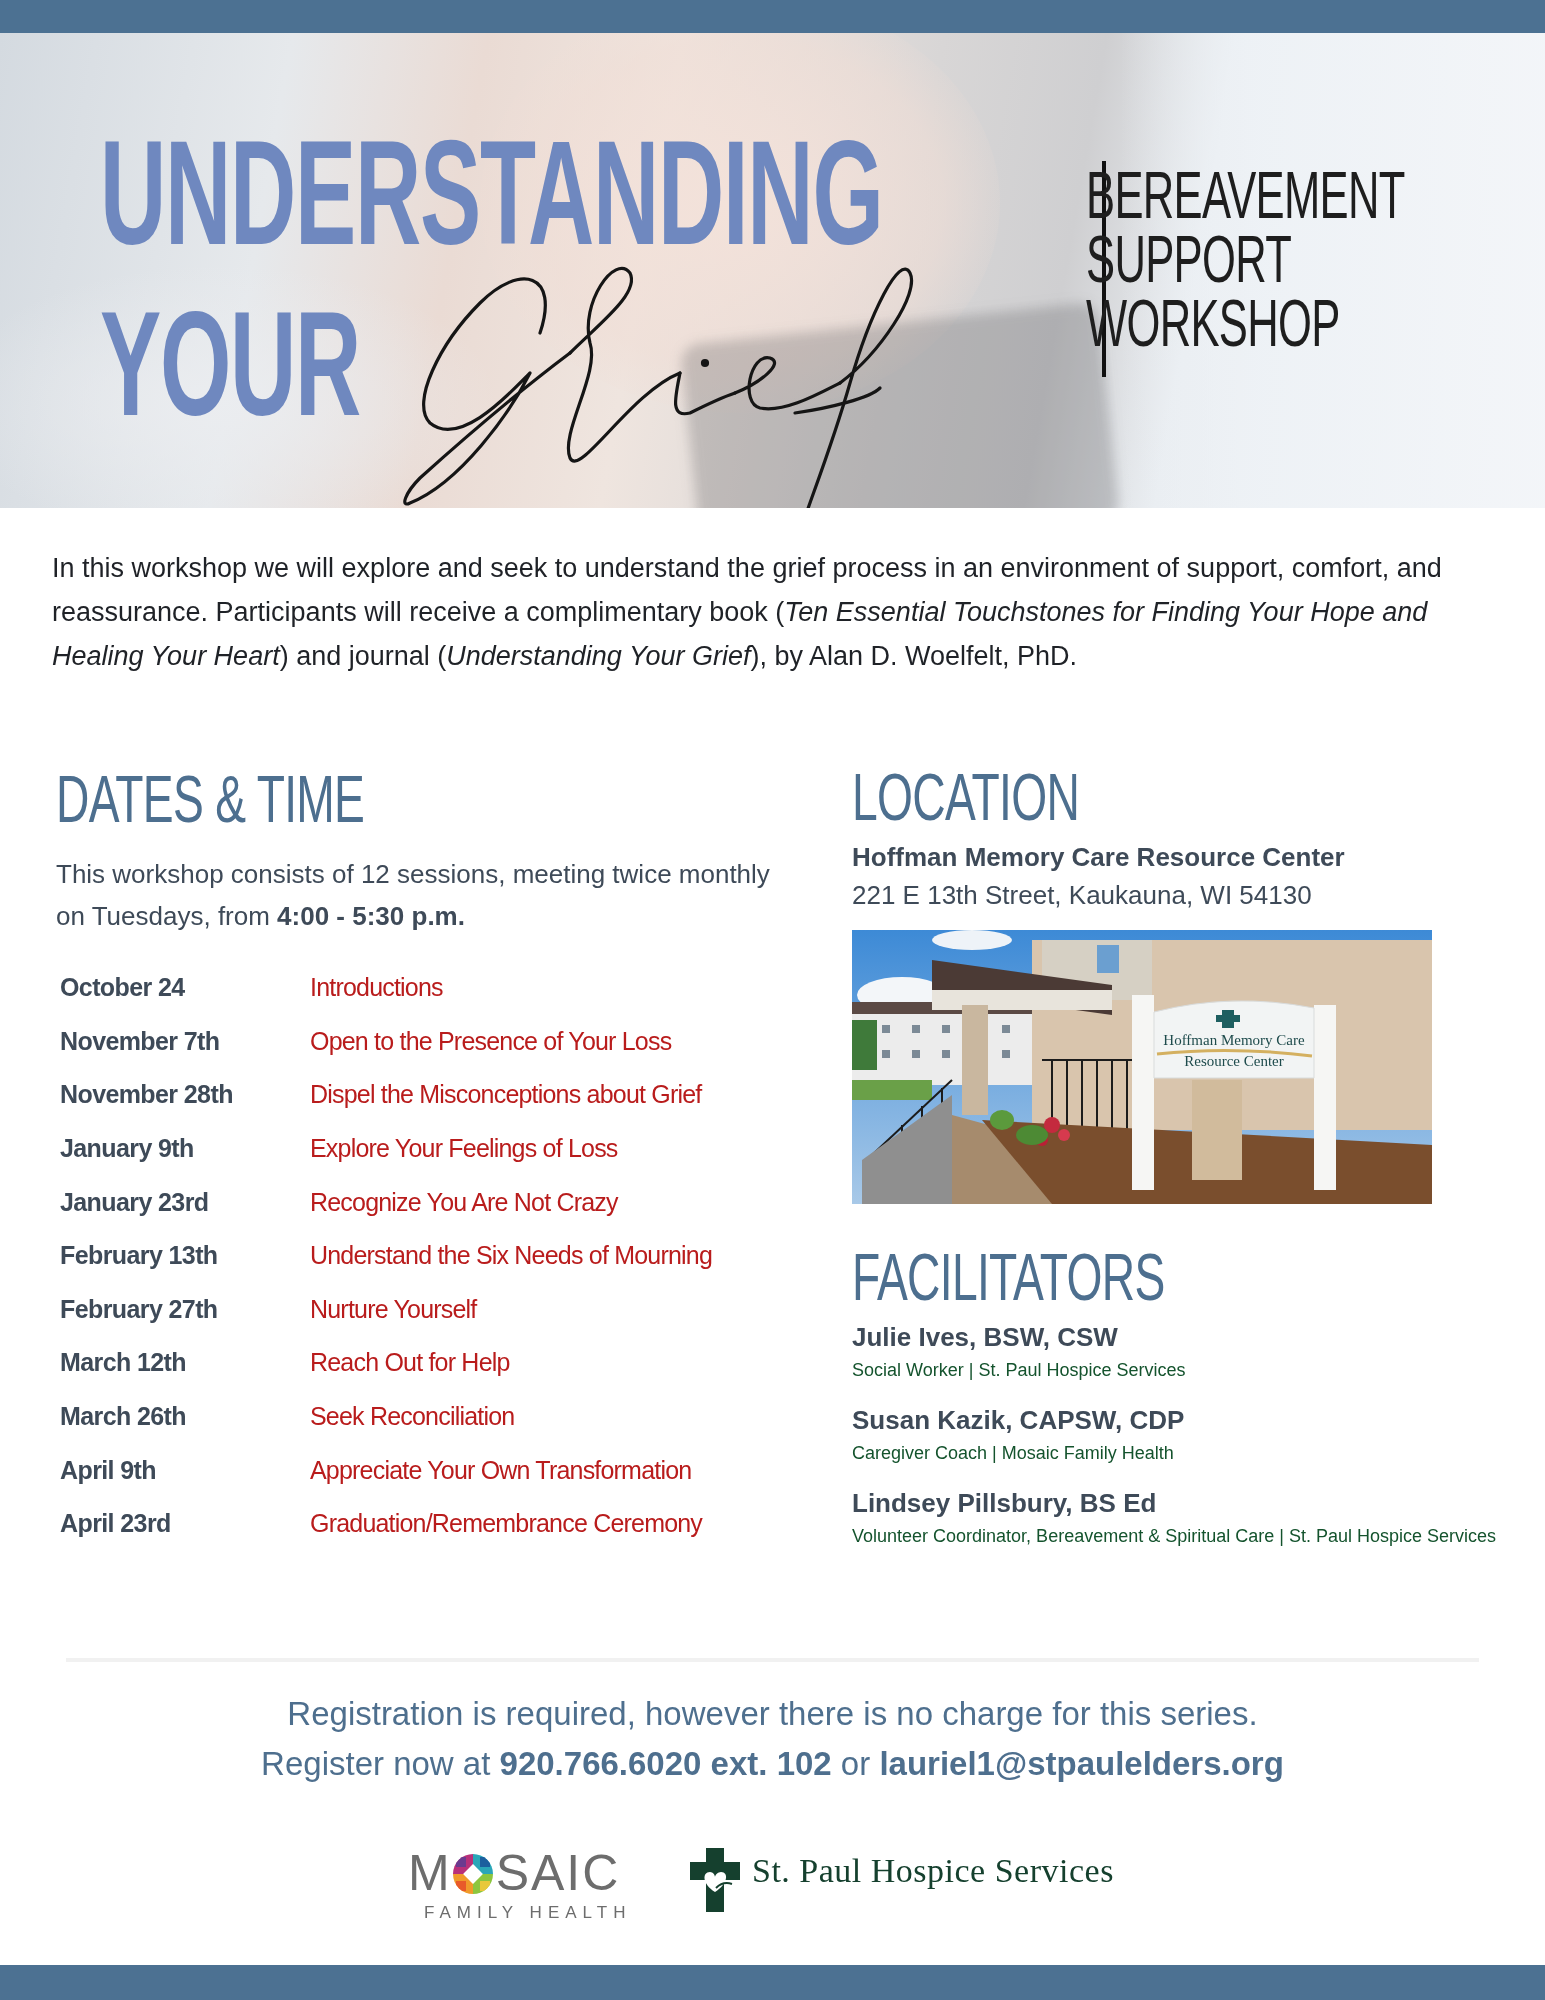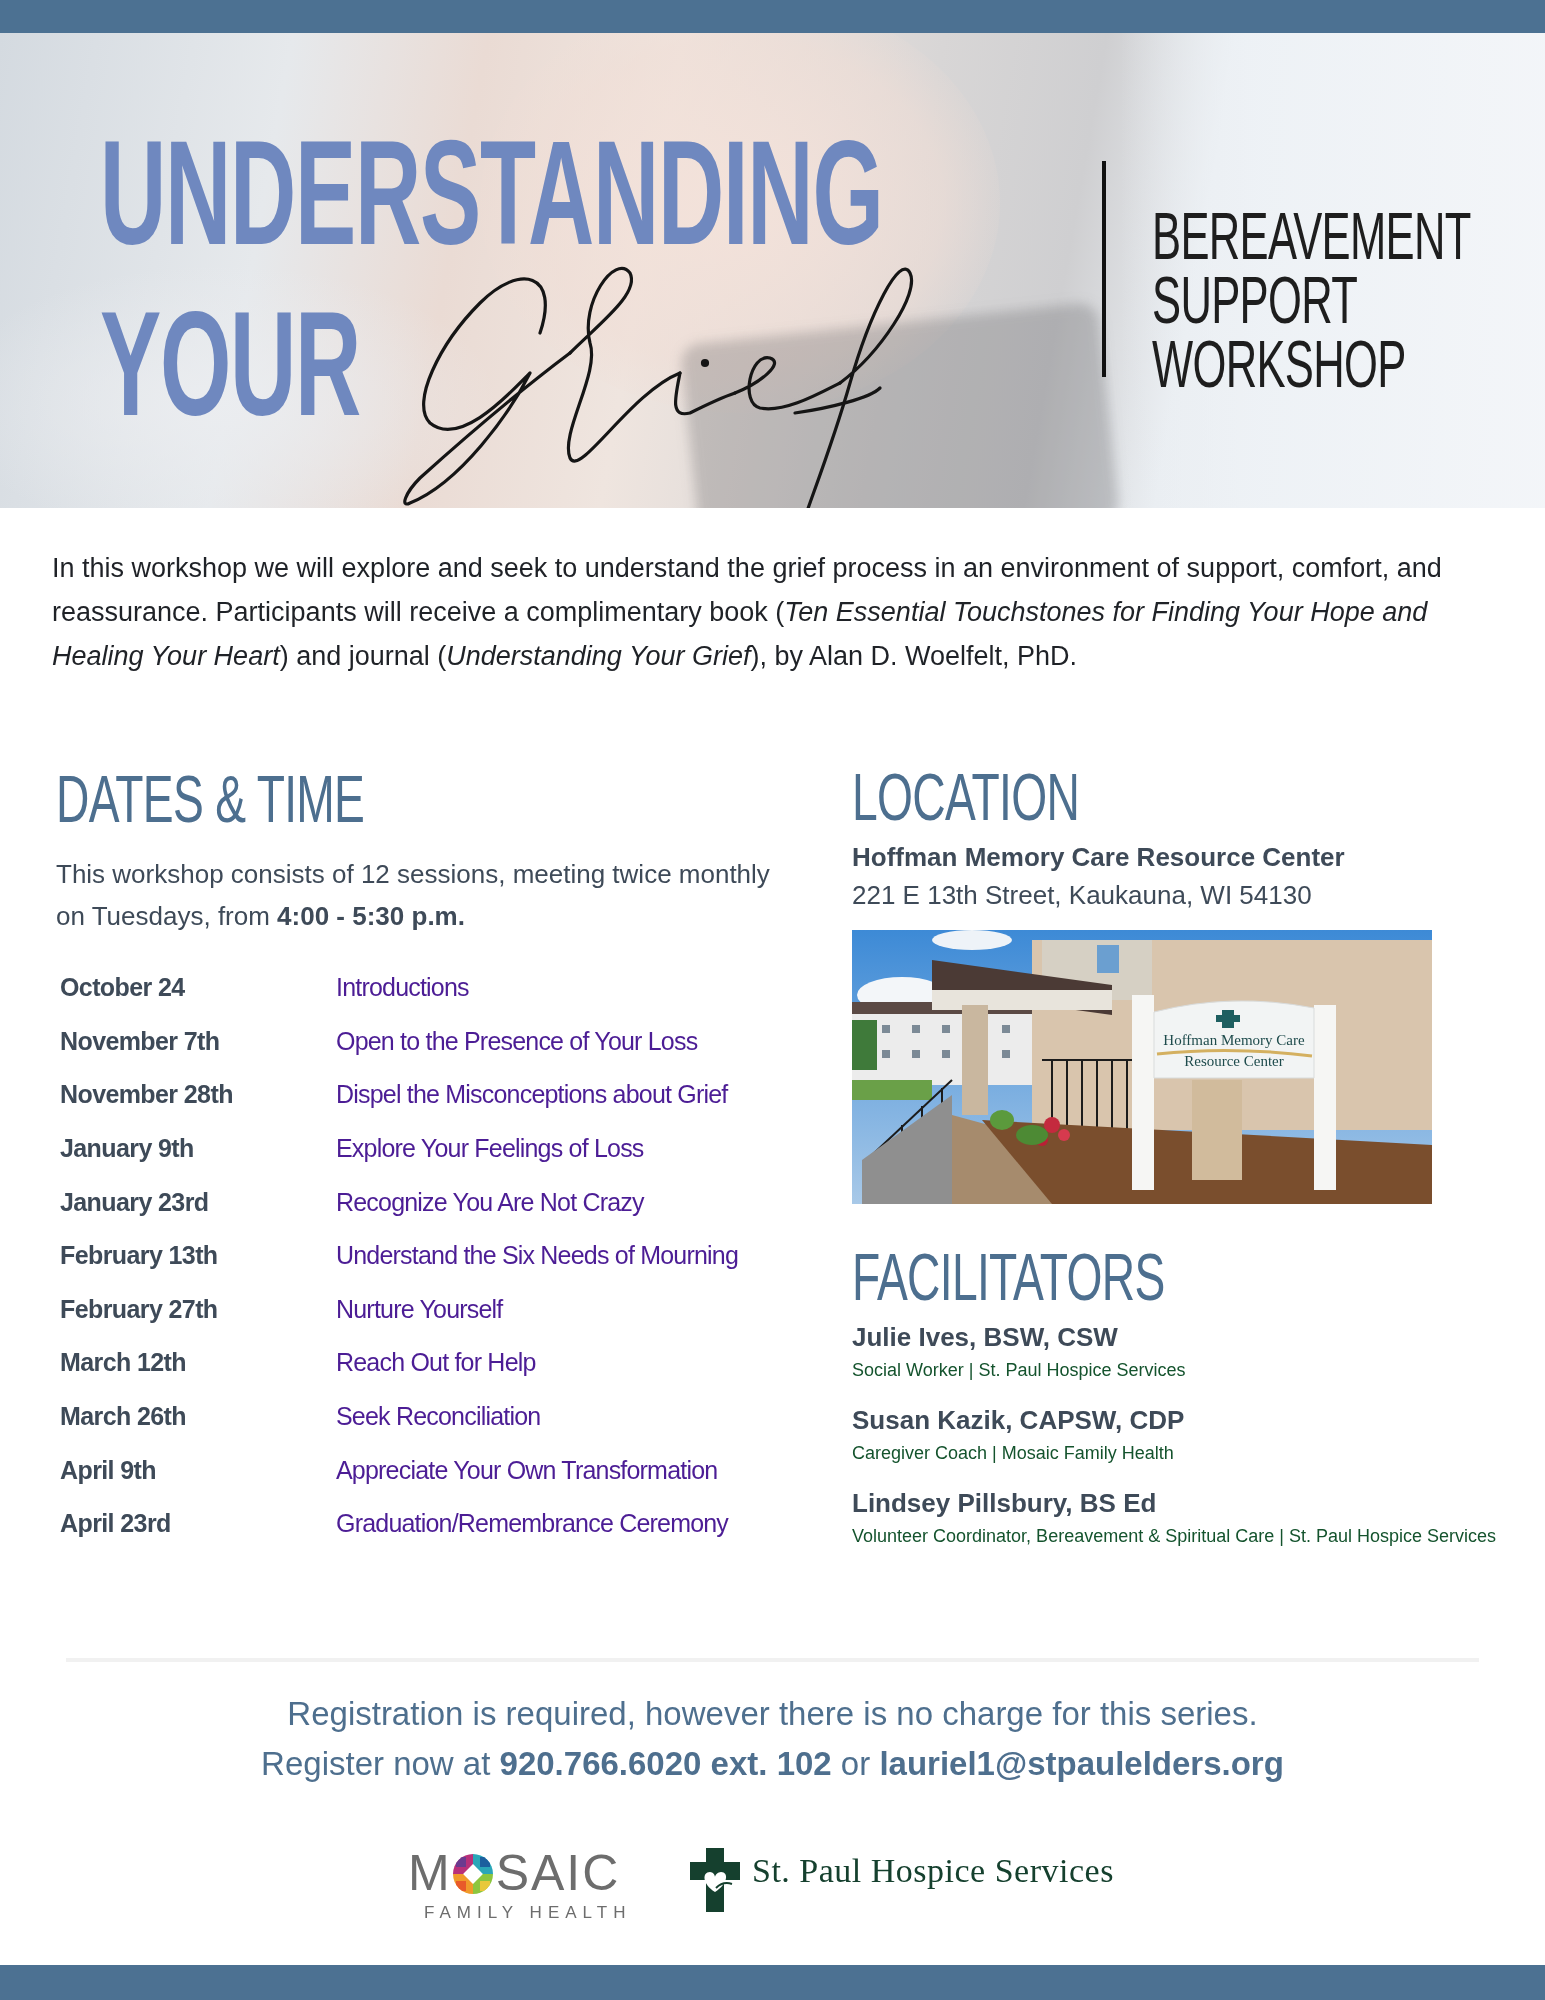--- a/index.html
+++ b/index.html
@@ -22,39 +22,39 @@
     background: linear-gradient(90deg, rgba(226,232,238,0) 0%, rgba(238,242,246,0.9) 30%, rgba(244,246,249,0.95) 100%); }
 
   .title-line { position: absolute; left: 100px; font-family: "Liberation Sans", sans-serif; font-weight: 700;
     color: #6f88bf; transform-origin: left top; letter-spacing: -2px; white-space: nowrap; }
   .title-line.l1 { top: 75px; font-size: 148px; transform: scaleX(0.62); }
   .title-line.l2 { top: 246px; font-size: 148px; transform: scaleX(0.62); }
 
   .grief-script { position: absolute; left: 400px; top: 200px; width: 600px; height: 300px; }
 
   .divider-v { position: absolute; left: 1102px; top: 128px; width: 4px; height: 216px; background: #111; }
-  .subtitle { position: absolute; left: 1152px; top: 130px; width: 340px; margin-top: 41px; }
+  .subtitle { position: absolute; left: 1086px; top: 130px; width: 340px; }
   .subtitle div { font-family: "Liberation Sans", sans-serif; font-size: 66px; line-height: 64px; color: #1e1e1e;
     transform: scaleX(0.66); transform-origin: left top; white-space: nowrap; letter-spacing: -1px; }
 
   
   .intro { position: absolute; left: 52px; top: 546px; width: 1440px; font-size: 27px; line-height: 44px; color: #1f2227; }
   .intro i { font-style: italic; }
 
   
   .sec-head { position: absolute; font-family: "Liberation Sans", sans-serif; font-size: 66px; color: #4d6f8f;
     transform: scaleX(0.7); transform-origin: left top; white-space: nowrap; letter-spacing: -1px; line-height: 70px; }
 
   .dates-desc { position: absolute; left: 56px; top: 853px; width: 720px; font-size: 26px; line-height: 42px; color: #3e4a58; }
   .dates-desc b { font-weight: 700; }
 
   .schedule { position: absolute; left: 60px; top: 961px; width: 760px; }
   .schedule .row { display: flex; height: 53.6px; align-items: center; }
   .schedule .date { width: 250px; font-size: 25px; font-weight: 700; color: #3e4a58; letter-spacing: -0.6px; }
-  .schedule .topic { font-size: 25px; color: #4c1d95; letter-spacing: -0.8px; white-space: nowrap; margin-left: 26px; }
+  .schedule .topic { font-size: 25px; color: #b91c1c; letter-spacing: -0.8px; white-space: nowrap; }
 
   .loc-name { position: absolute; left: 852px; top: 842px; font-size: 26px; font-weight: 700; color: #3e4a58; }
   .loc-addr { position: absolute; left: 852px; top: 880px; font-size: 26px; color: #3e4a58; }
 
   .photo { position: absolute; left: 852px; top: 930px; width: 580px; height: 274px; overflow: hidden; background: #e5e5e5; }
 
   .fac { position: absolute; left: 852px; width: 680px; }
   .fac .name { font-size: 26px; font-weight: 700; color: #3e4a58; line-height: 34px; }
   .fac .role { font-size: 18px; color: #14532d; line-height: 33px; }
 

